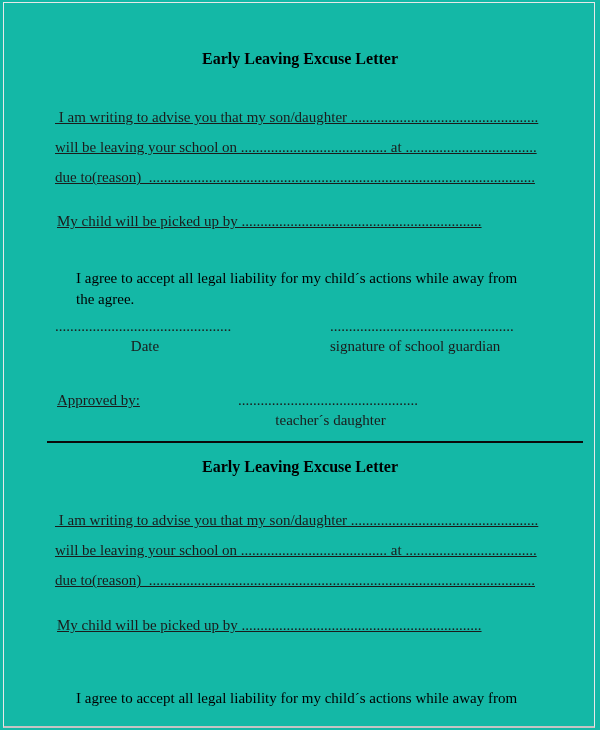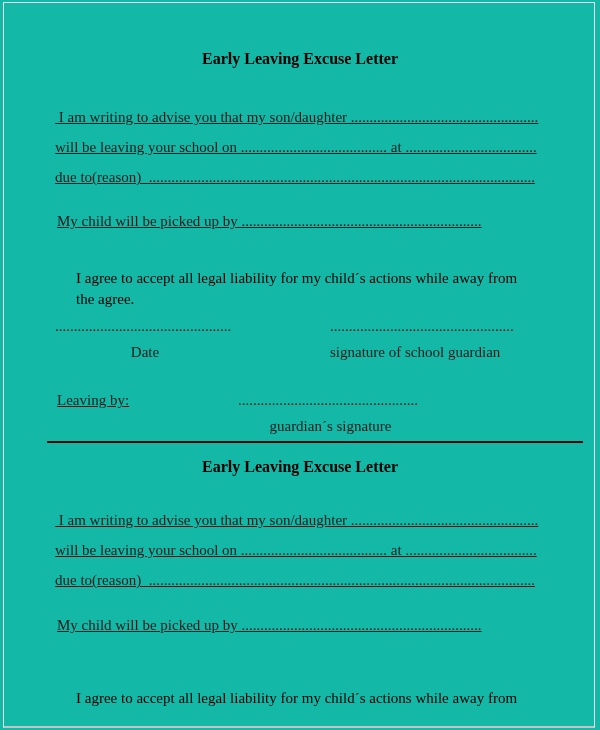--- a/index.html
+++ b/index.html
@@ -63,21 +63,21 @@
     margin-left: 17px;
   }
   .liability .liability-line { white-space: pre; }
 
   .sig-col {
     position: absolute;
     font-size: 15px;
     line-height: 17px;
   }
   .dots-line { white-space: pre; }
-  .sig-label { margin-top: 9px; white-space: pre; }
+  .sig-label { margin-top: 3px; white-space: pre; }
   .sig-label.centered { text-align: center; }
 
   .divider {
     position: absolute;
     left: 47px;
     width: 536px;
     height: 2px;
     background: #0a0a0a;
   }
 </style>
@@ -104,25 +104,25 @@
     <div class="sig-col" style="top:318px; left:55px; width:180px;">
       <div class="dots-line">...............................................</div>
       <div class="sig-label centered">Date</div>
     </div>
 
     <div class="sig-col" style="top:318px; left:330px; width:190px;">
       <div class="dots-line">.................................................</div>
       <div class="sig-label">signature of school guardian</div>
     </div>
 
-    <div class="line" style="top:392px; left:57px;">Leaving by:</div>
+    <div class="line" style="top:392px; left:57px;">Approved by:</div>
 
     <div class="sig-col" style="top:392px; left:238px; width:185px;">
       <div class="dots-line">................................................</div>
-      <div class="sig-label centered">guardian´s signature</div>
+      <div class="sig-label centered">teacher´s daughter</div>
     </div>
 
     <div class="divider" style="top:441px;"></div>
   </section>
 
   <section class="form-copy form-copy-2">
     <h1 class="form-title" style="top:13px; margin:0;">Early Leaving Excuse Letter</h1>
 
     <div class="line" style="top:67px; left:55px;"> I am writing to advise you that my son/daughter ..................................................</div>
     <div class="line" style="top:97px; left:55px;">will be leaving your school on ....................................... at ...................................</div>

